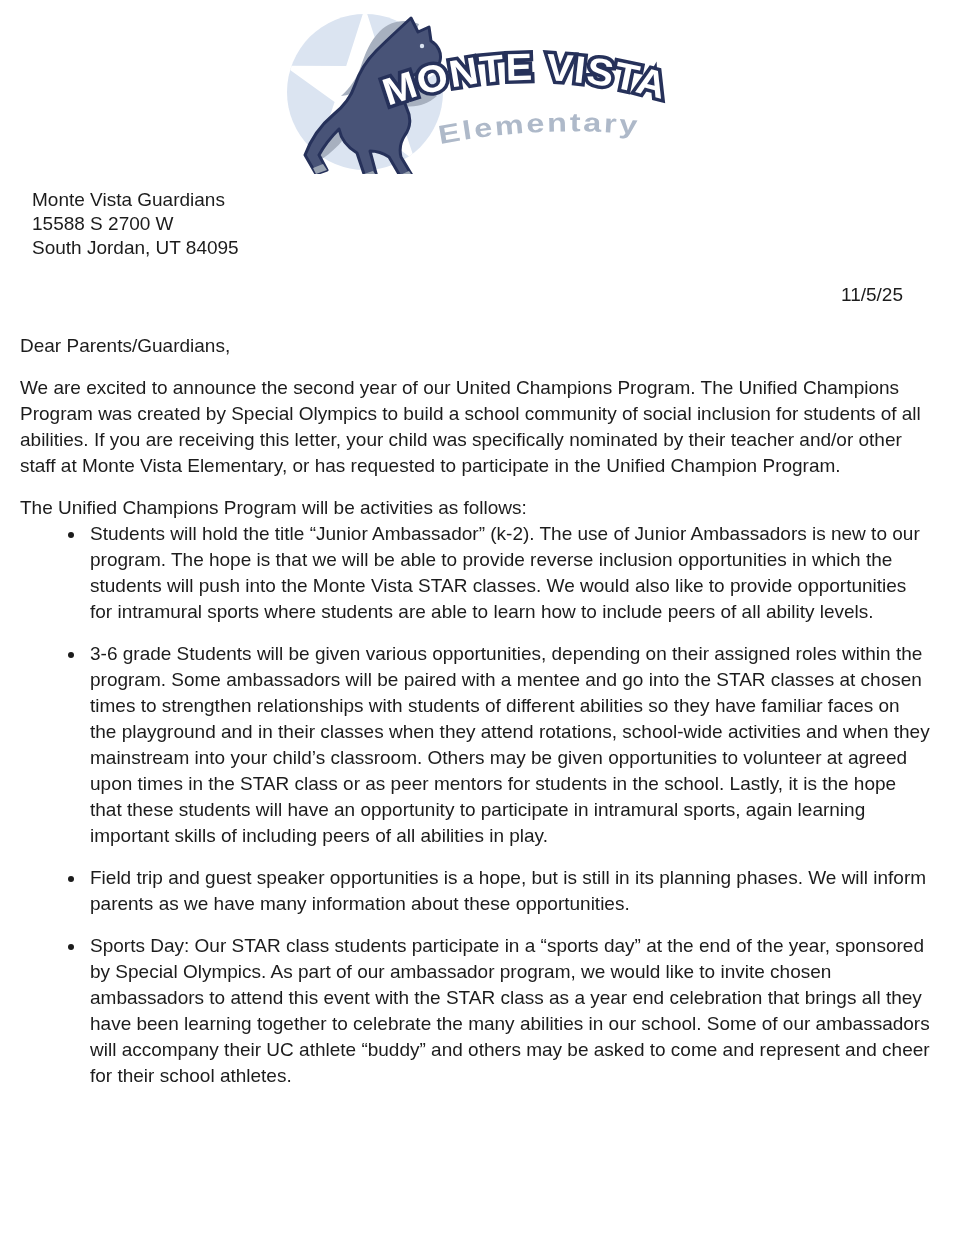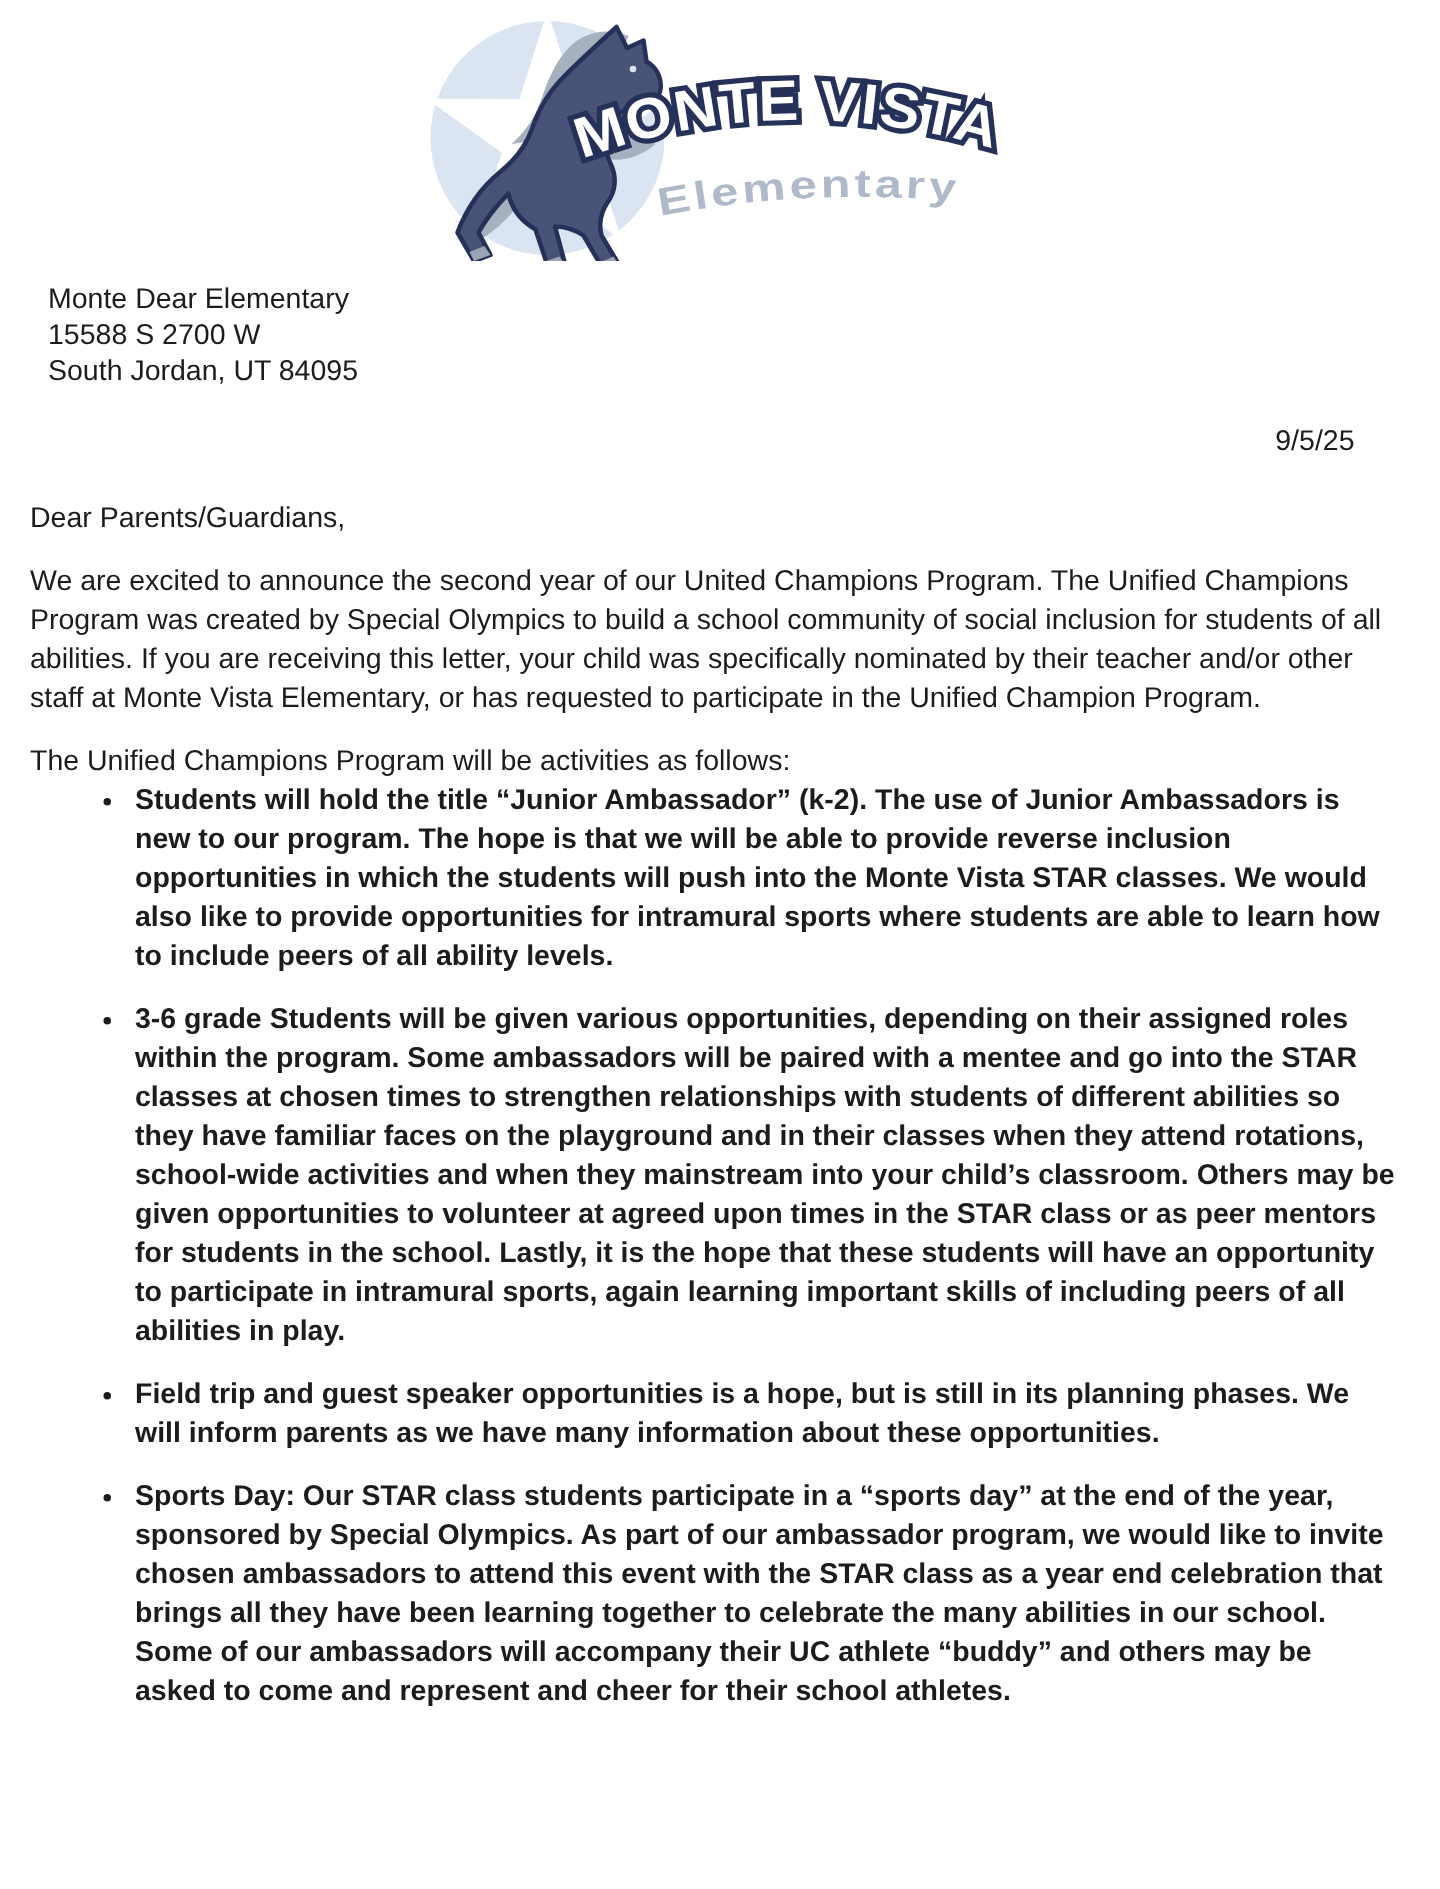--- a/index.html
+++ b/index.html
@@ -42,21 +42,20 @@
   .para { margin: 0 0 16px 0; }
   .para.last { margin-bottom: 0; }
   ul.bullet-list {
     margin: 0;
     padding: 0 0 0 66px;
     list-style: disc outside;
   }
   ul.bullet-list li {
     margin: 0 0 16px 0;
     padding-left: 4px;
-    font-weight: bold;
   }
   svg text { font-family: "Liberation Sans", sans-serif; }
 </style>
 </head>
 <body>
 
 <div class="page">
 
   <div class="logo-row">
     <svg width="420" height="166" viewBox="0 0 420 166" aria-hidden="true">
@@ -87,26 +86,26 @@
       <text font-size="38" font-weight="bold" fill="#ffffff" stroke="#26315a" stroke-width="7" style="paint-order: stroke fill;" letter-spacing="1">
         <textPath href="#arcTitle" textLength="280" lengthAdjust="spacingAndGlyphs">MONTE VISTA</textPath>
       </text>
       <text font-size="26" font-weight="bold" fill="#aeb9c9" letter-spacing="2">
         <textPath href="#arcSub" textLength="200" lengthAdjust="spacingAndGlyphs">Elementary</textPath>
       </text>
     </svg>
   </div>
 
   <div class="address-block">
-    <div>Monte Dear Elementary</div>
+    <div>Monte Vista Guardians</div>
     <div>15588 S 2700 W</div>
     <div>South Jordan, UT 84095</div>
   </div>
 
-  <div class="date-row">9/5/25</div>
+  <div class="date-row">11/5/25</div>
 
   <div class="letter-body">
     <p class="para">Dear Parents/Guardians,</p>
     <p class="para">We are excited to announce the second year of our United Champions Program. The Unified Champions Program was created by Special Olympics to build a school community of social inclusion for students of all abilities. If you are receiving this letter, your child was specifically nominated by their teacher and/or other staff at Monte Vista Elementary, or has requested to participate in the Unified Champion Program.</p>
     <p class="para last">The Unified Champions Program will be activities as follows:</p>
     <ul class="bullet-list">
       <li>Students will hold the title “Junior Ambassador” (k-2). The use of Junior Ambassadors is new to our program. The hope is that we will be able to provide reverse inclusion opportunities in which the students will push into the Monte Vista STAR classes. We would also like to provide opportunities for intramural sports where students are able to learn how to include peers of all ability levels.</li>
       <li>3-6 grade Students will be given various opportunities, depending on their assigned roles within the program. Some ambassadors will be paired with a mentee and go into the STAR classes at chosen times to strengthen relationships with students of different abilities so they have familiar faces on the playground and in their classes when they attend rotations, school-wide activities and when they mainstream into your child’s classroom. Others may be given opportunities to volunteer at agreed upon times in the STAR class or as peer mentors for students in the school. Lastly, it is the hope that these students will have an opportunity to participate in intramural sports, again learning important skills of including peers of all abilities in play.</li>
       <li>Field trip and guest speaker opportunities is a hope, but is still in its planning phases. We will inform parents as we have many information about these opportunities.</li>
       <li>Sports Day: Our STAR class students participate in a “sports day” at the end of the year, sponsored by Special Olympics. As part of our ambassador program, we would like to invite chosen ambassadors to attend this event with the STAR class as a year end celebration that brings all they have been learning together to celebrate the many abilities in our school. Some of our ambassadors will accompany their UC athlete “buddy” and others may be asked to come and represent and cheer for their school athletes.</li>

